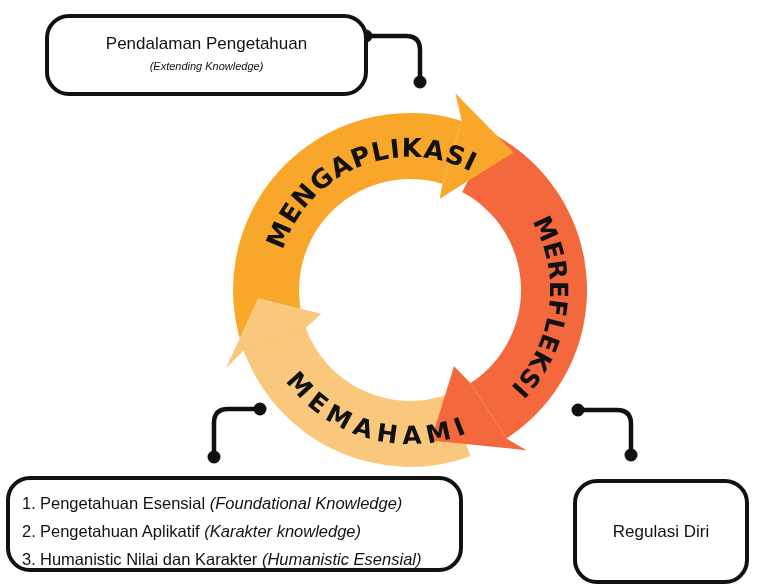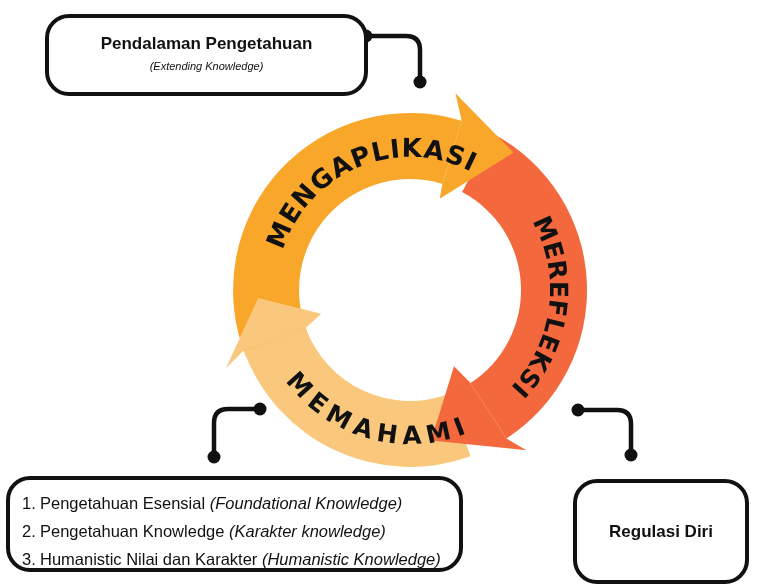--- a/index.html
+++ b/index.html
@@ -4,21 +4,21 @@
 <style>
   html,body{margin:0;padding:0;background:#fff;}
   body{width:768px;height:584px;position:relative;overflow:hidden;
        font-family:"Liberation Sans",sans-serif;color:#111;}
   .stage{position:absolute;inset:0;}
   svg{position:absolute;left:0;top:0;}
   .callout{position:absolute;background:#fff;border:4px solid #111;border-radius:24px;
            box-sizing:border-box;}
   .callout.center{display:flex;flex-direction:column;align-items:center;justify-content:center;
            text-align:center;}
-  .c-title{font-size:17px;line-height:22px;font-weight:bold;}
+  .c-title{font-size:17px;line-height:22px;}
   .c-sub{font-size:11px;line-height:22px;font-style:italic;}
   .list-box{padding:9px 10px 2px 12px;}
   .list-row{font-size:16.5px;line-height:28px;white-space:nowrap;}
   .list-num{display:inline-block;min-width:18px;}
   .list-en{font-style:italic;}
   .arrow-label{font-family:"DejaVu Sans",sans-serif;font-weight:bold;fill:#111;}
   .lbl-top{font-size:26px;letter-spacing:1px;}
   .lbl-right{font-size:25px;letter-spacing:0.5px;}
   .lbl-bottom{font-size:25px;letter-spacing:6px;}
 </style>
@@ -81,24 +81,24 @@
   <div class="callout center" style="left:45px;top:14px;width:323px;height:82px;">
     <div class="c-title">Pendalaman Pengetahuan</div>
     <div class="c-sub">(Extending Knowledge)</div>
   </div>
 
   <div class="callout list-box" style="left:6px;top:476px;width:457px;height:96px;">
     <div class="list-row">
       <span class="list-num">1.</span><span>Pengetahuan Esensial </span><span class="list-en">(Foundational Knowledge)</span>
     </div>
     <div class="list-row">
-      <span class="list-num">2.</span><span>Pengetahuan Knowledge </span><span class="list-en">(Karakter knowledge)</span>
+      <span class="list-num">2.</span><span>Pengetahuan Aplikatif </span><span class="list-en">(Karakter knowledge)</span>
     </div>
     <div class="list-row">
-      <span class="list-num">3.</span><span>Humanistic Nilai dan Karakter </span><span class="list-en">(Humanistic Knowledge)</span>
+      <span class="list-num">3.</span><span>Humanistic Nilai dan Karakter </span><span class="list-en">(Humanistic Esensial)</span>
     </div>
   </div>
 
   <div class="callout center" style="left:573px;top:479px;width:176px;height:105px;">
     <div class="c-title">Regulasi Diri</div>
   </div>
 
 </div>
 
 </body></html>

